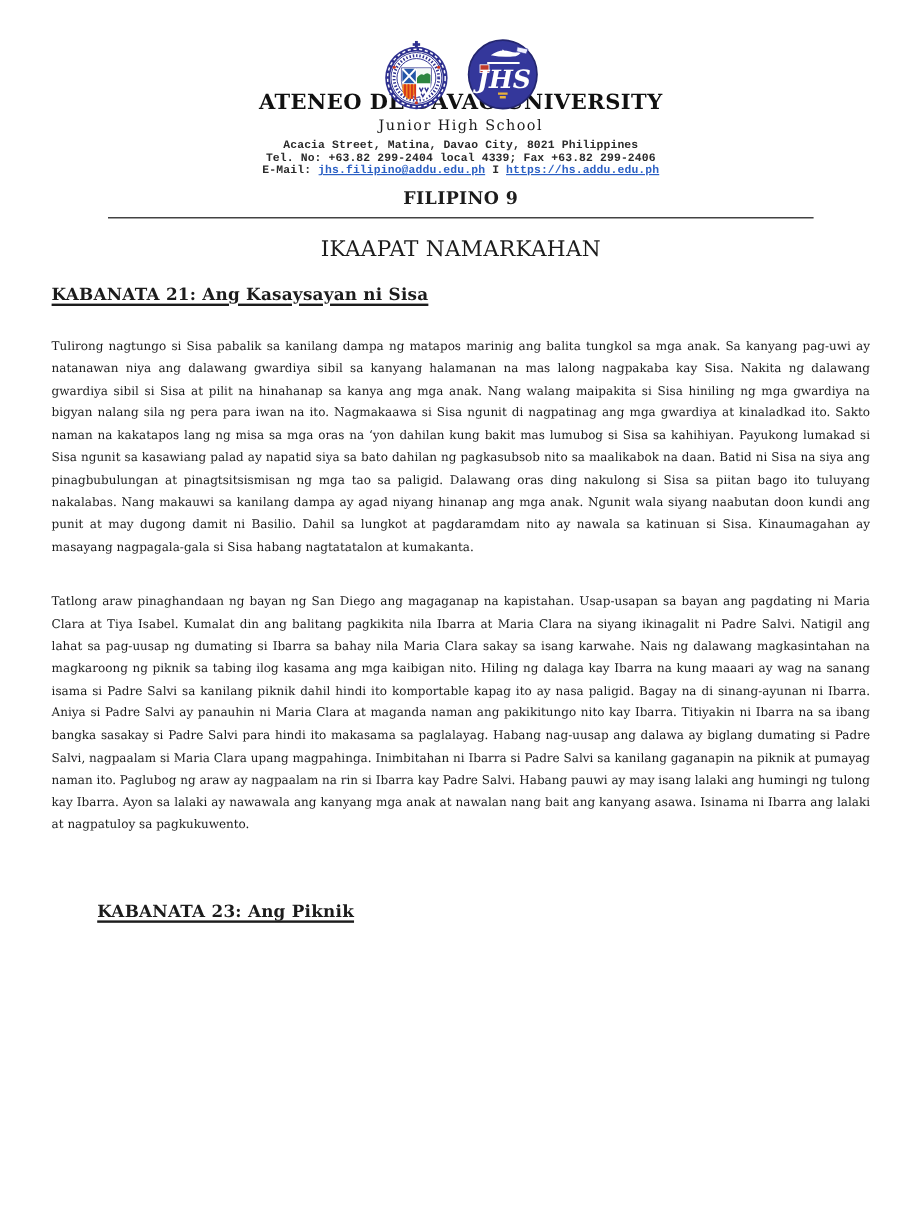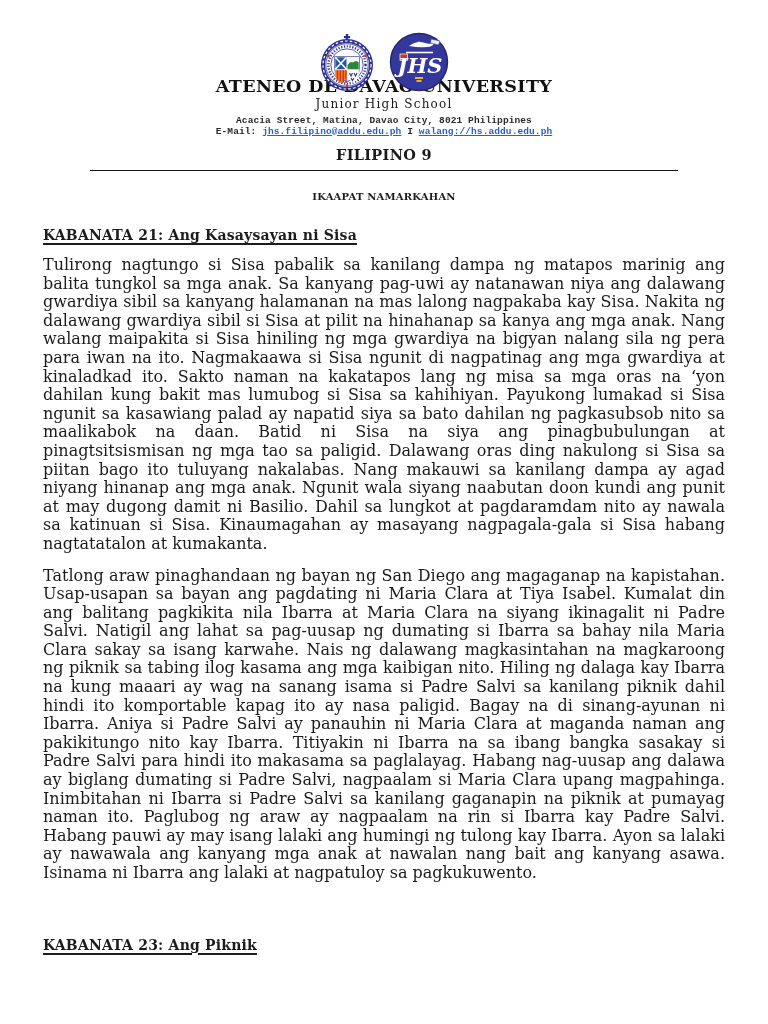--- a/index.html
+++ b/index.html
@@ -50,37 +50,37 @@
     letter-spacing: 0.3px;
   }
   .header-rule {
     width: 588px; margin: 7px auto 0 auto;
     border: none; border-top: 1.8px solid #151515;
     height: 0;
   }
   
   .doc-title {
     text-align: center; margin-top: 16px;
-    font-size: 10px; font-weight: bold; line-height: 19px;
+    font-size: 18px; font-weight: normal; line-height: 19px;
     letter-spacing: 0.2px;
   }
   
   .section-heading {
     margin-top: 20px;
     font-size: 14px; font-weight: bold;
     text-decoration: underline;
     text-decoration-thickness: 1.5px;
     text-underline-offset: 3px;
     letter-spacing: 0.2px;
   }
   .section-heading.first { margin-top: 21px; }
-  .section-heading.last { margin-top: 54px; }
+  .section-heading.last { margin-top: 54px; margin-left: 38px; }
   .paragraph {
-    margin-top: 13px;
-    font-size: 16px; line-height: 18.6px;
+    margin-top: 27px;
+    font-size: 10px; line-height: 18.6px;
     text-align: justify;
     color: #1b1b1b;
   }
 </style>
 </head>
 <body>
 
 <div class="page">
 
   <div class="header">
@@ -126,25 +126,26 @@
         <path d="M26 46 h8 M27.5 49 h5" stroke="#e8b23a" stroke-width="2"></path>
       </svg>
     </div>
 
     <div class="univ-name">ATENEO DE DAVAO UNIVERSITY</div>
 
     <div class="school-name">Junior High School</div>
 
     <div class="contact">
       <div>Acacia Street, Matina, Davao City, 8021 Philippines</div>
+      <div>Tel. No: +63.82 299-2404 local 4339; Fax +63.82 299-2406</div>
       <div>
         <span>E-Mail:</span>
         <a>jhs.filipino@addu.edu.ph</a>
         <span>I</span>
-        <a>walang://hs.addu.edu.ph</a>
+        <a>https://hs.addu.edu.ph</a>
       </div>
     </div>
 
     <div class="subject-title">FILIPINO 9</div>
 
     <hr class="header-rule">
 
     <div class="doc-title">
       <div>IKAAPAT NAMARKAHAN</div>
     </div>

